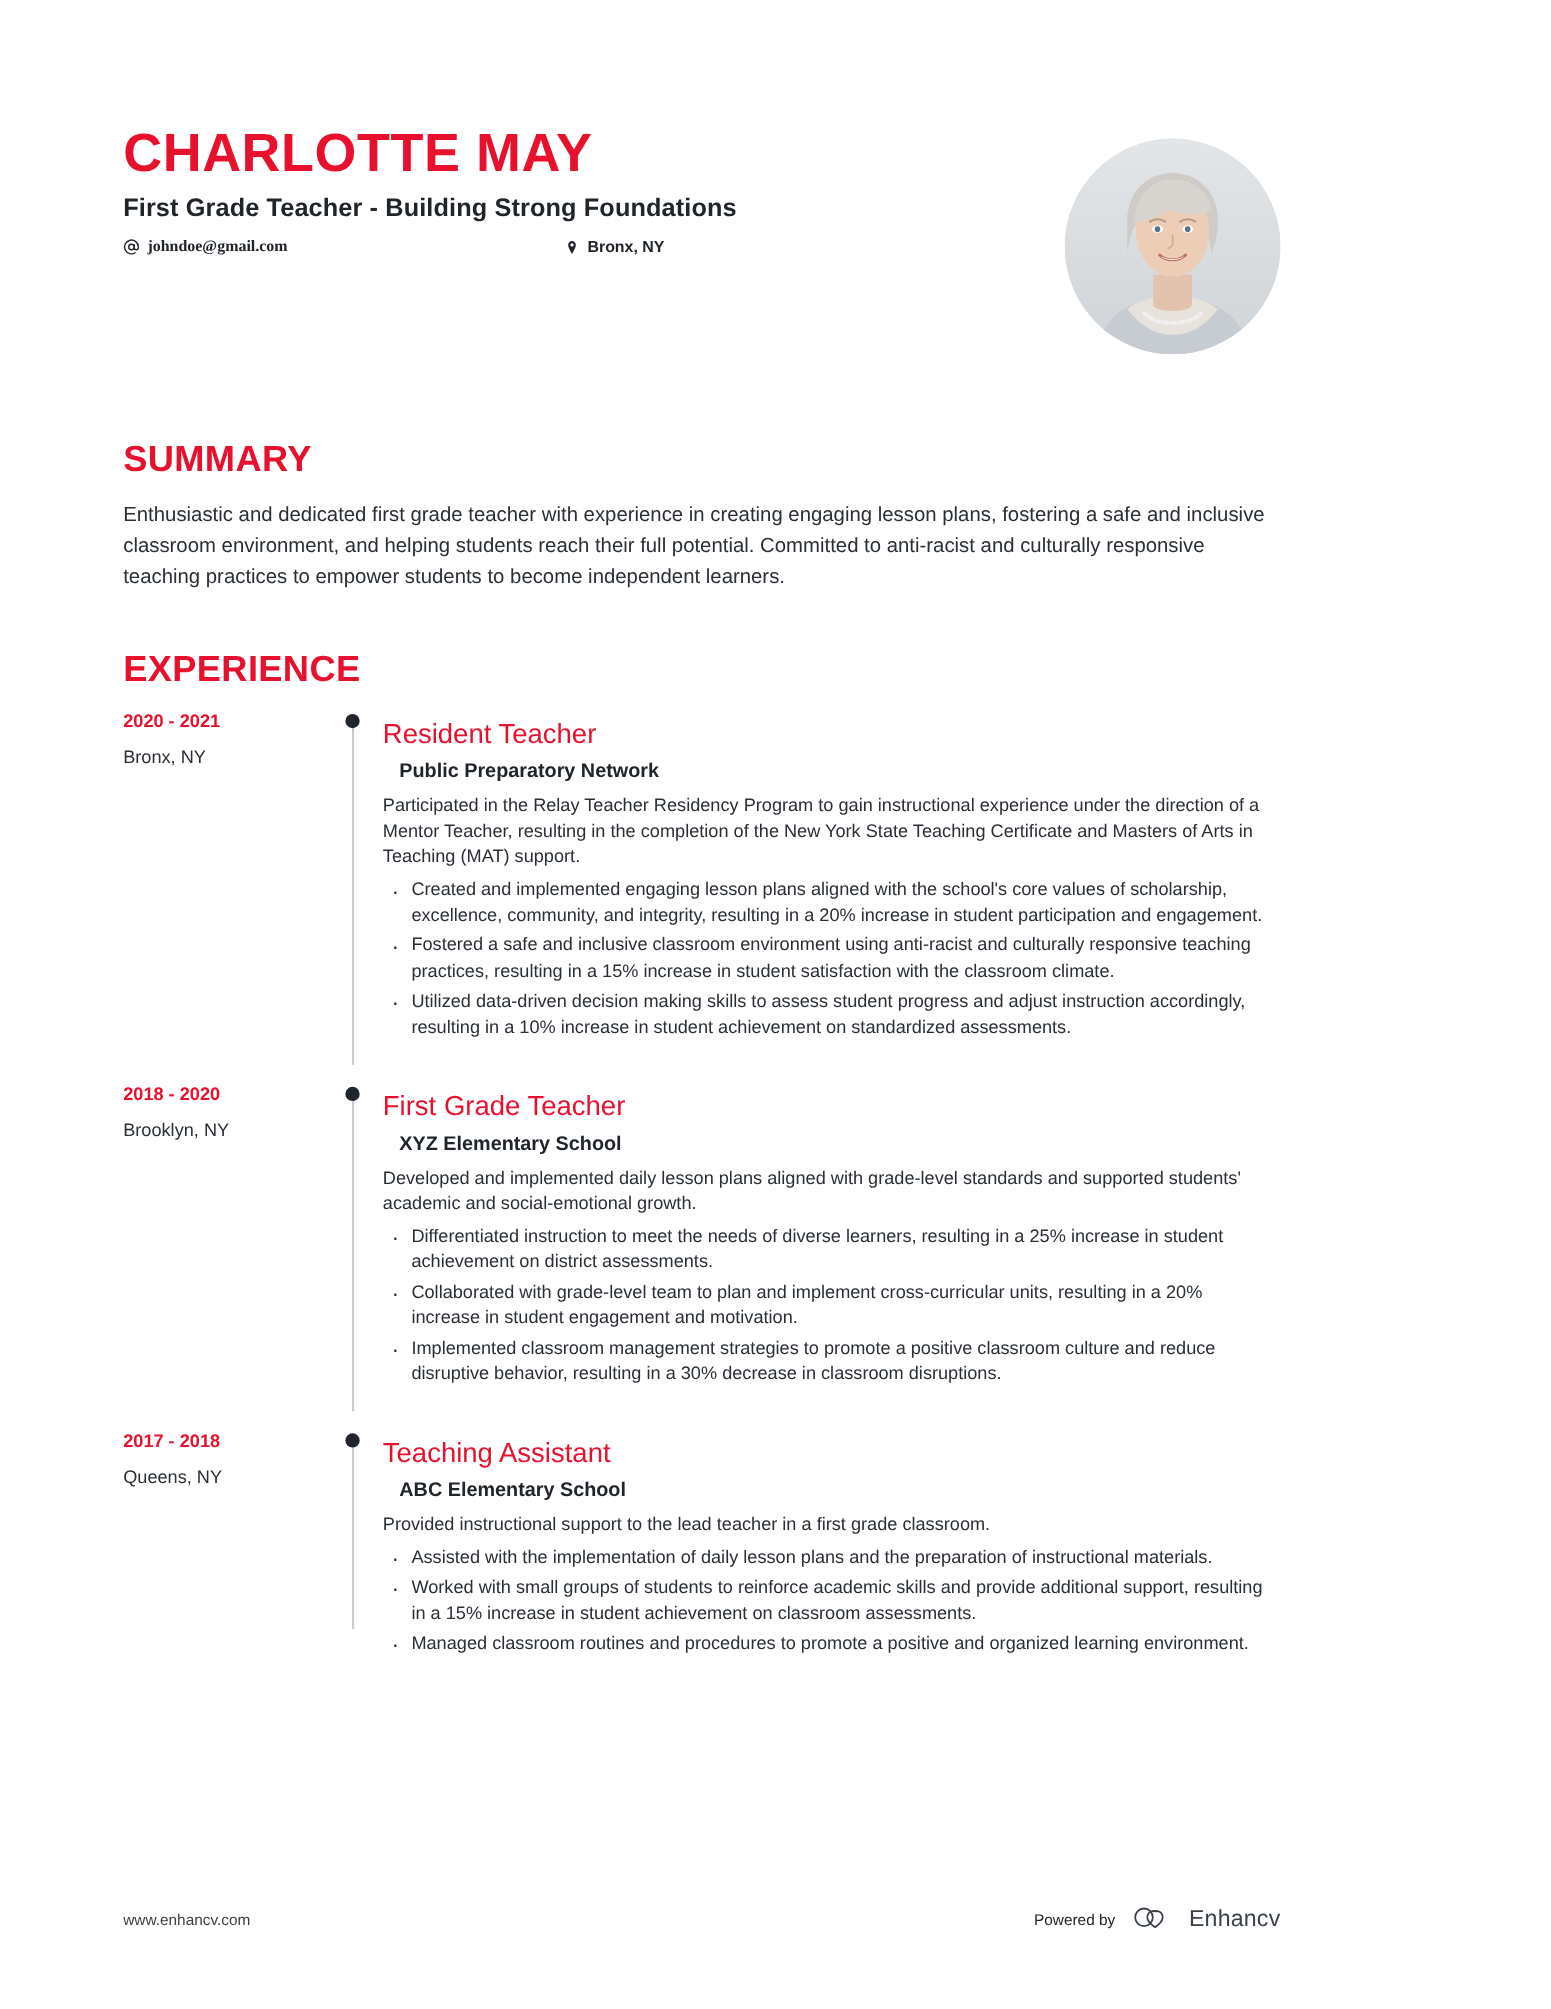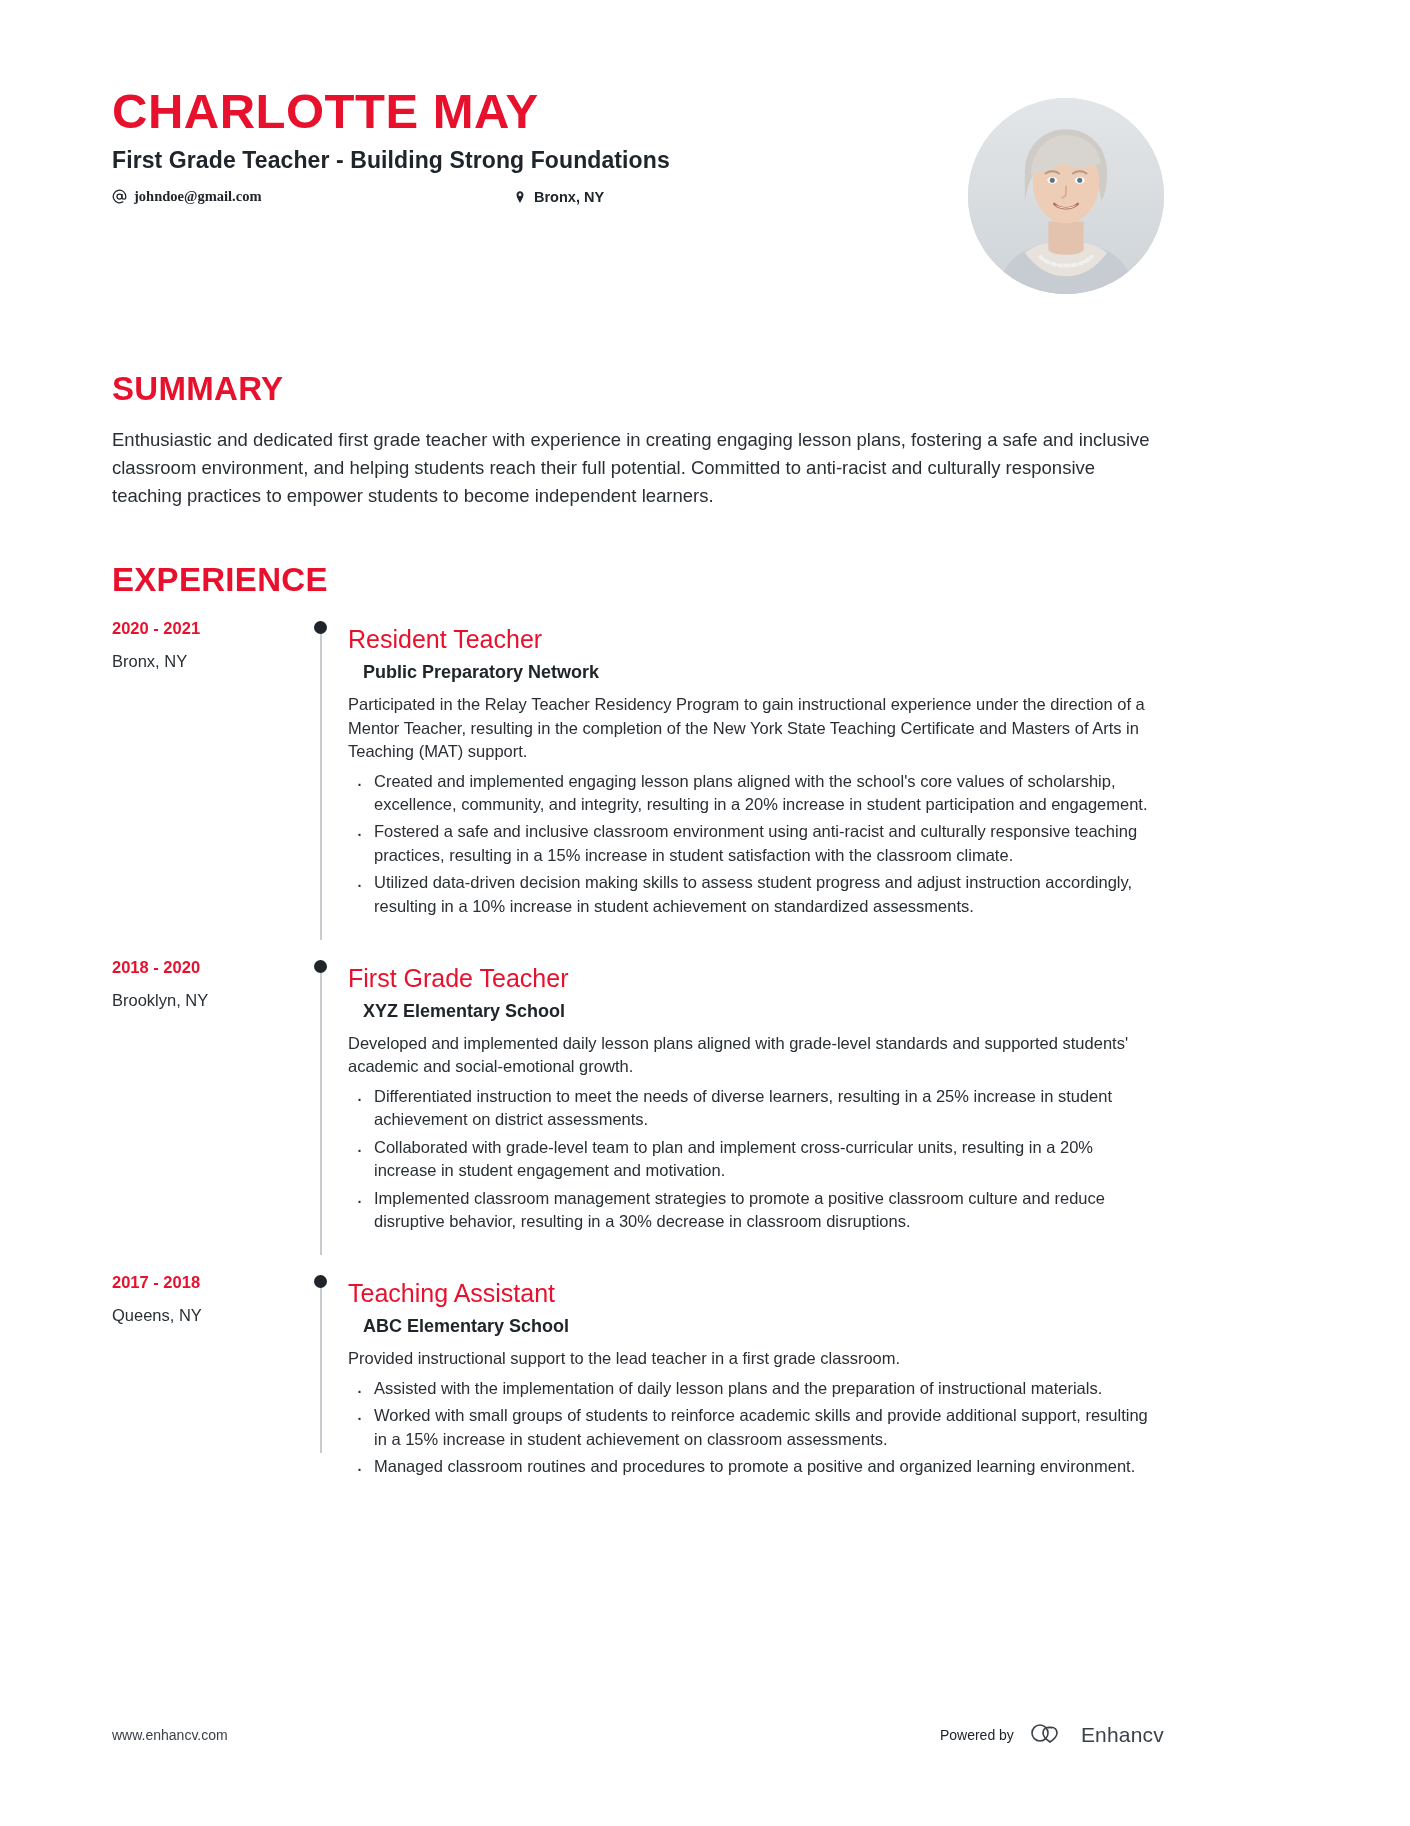--- a/index.html
+++ b/index.html
@@ -12,21 +12,21 @@
     background: #ffffff;
     font-family: "Liberation Sans", sans-serif;
     color: #20252b;
     -webkit-font-smoothing: antialiased;
   }
   .page {
     position: relative;
     width: 1276px;
     height: 1826px;
     box-sizing: border-box;
-    padding: 86px 112px 0 112px;
+    padding: 114px 112px 0 112px;
   }
 
   
   .header {
     position: relative;
     min-height: 240px;
   }
   .name {
     font-size: 49px;
     line-height: 1.05;
@@ -181,21 +181,21 @@
     font-size: 21px;
     color: #2a2f35;
     line-height: 1.42;
   }
 
   
   .footer {
     position: absolute;
     left: 112px;
     right: 112px;
-    bottom: 78px;
+    bottom: 68px;
     display: flex;
     align-items: center;
     justify-content: space-between;
     font-size: 14px;
     color: #3a3f45;
   }
   .footer-right {
     display: flex;
     align-items: center;
     gap: 14px;

